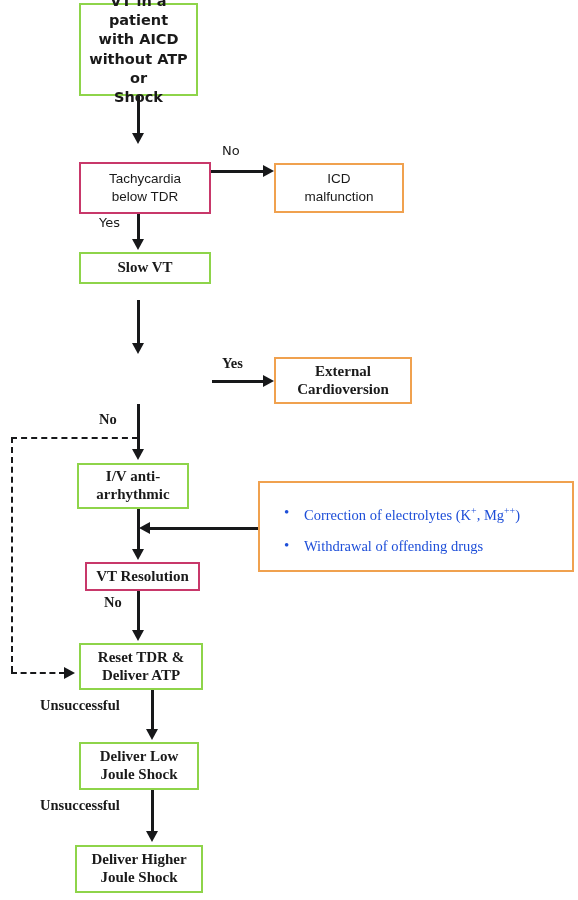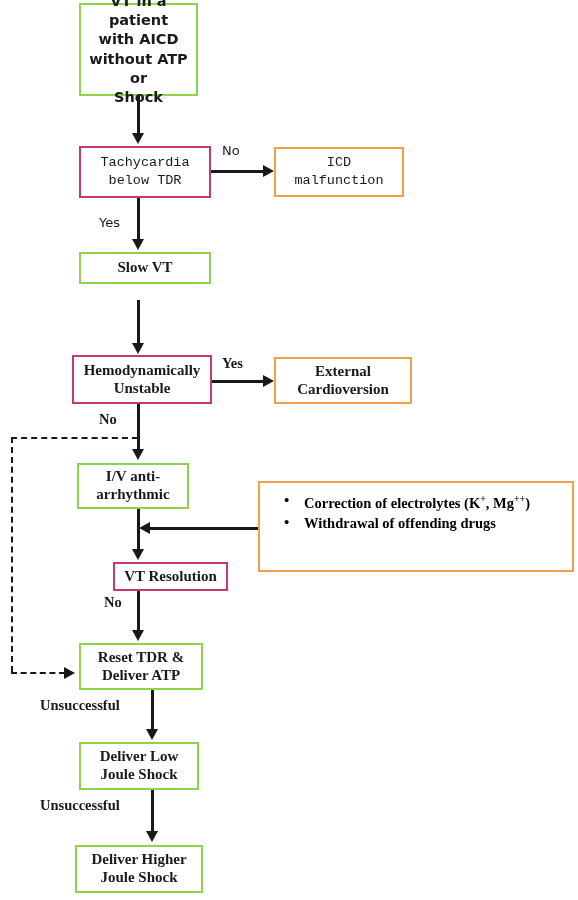--- a/index.html
+++ b/index.html
@@ -36,24 +36,25 @@
   .pink   { border: 2.5px solid #C8386A; }
   .orange { border: 2.5px solid #F0A14F; }
 
   .node.start {
     font-family: "DejaVu Sans", "Liberation Sans", sans-serif;
     font-size: 14.5px;
     font-weight: 600;
     line-height: 1.32;
   }
   .node.sans {
-    font-family: Liberation Mono, monospace;
+    font-family: Liberation Sans, sans-serif;
     font-size: 13.5px;
     font-weight: 500;
     line-height: 1.3;
+    margin-top: 16px;
   }
   .node.serifbold {
     font-family: "Liberation Serif", serif;
     font-size: 15px;
     font-weight: 700;
   }
 
   
   .notebox {
     position: absolute;
@@ -64,24 +65,24 @@
   }
   .notebox ul {
     margin: 0;
     padding: 0 0 0 34px;
     list-style: none;
   }
   .notebox li {
     position: relative;
     font-family: "Liberation Serif", serif;
     font-size: 14.5px;
-    font-weight: 700;
-    color: #000000;
+    font-weight: 400;
+    color: #1d4ed8;
     line-height: 1.33;
-    margin: 0 0 1px 0;
+    margin: 12px 0 1px 0;
   }
   .notebox li::before {
     content: "\2022";
     position: absolute;
     left: -20px;
     top: -1px;
     font-size: 15px;
   }
   sup { font-size: 0.68em; vertical-align: super; }
 
@@ -171,42 +172,36 @@
       <span>malfunction</span>
     </span>
   </div>
 
   <div class="node green serifbold" style="left:79px; top:252px; width:132px; height:32px;">
     <span class="txt">
       <span>Slow VT</span>
     </span>
   </div>
 
-  <div class="node pink serifbold" style="left:72px; top:355px; width:140px; height:49px;">
-    <span class="txt">
-      <span>Hemodynamically</span><br>
-      <span>Unstable</span>
-    </span>
-  </div>
 
   <div class="node orange serifbold" style="left:274px; top:357px; width:138px; height:47px;">
     <span class="txt">
       <span>External</span><br>
       <span>Cardioversion</span>
     </span>
   </div>
 
   <div class="node green serifbold" style="left:77px; top:463px; width:112px; height:46px;">
     <span class="txt">
       <span>I/V anti-</span><br>
       <span>arrhythmic</span>
     </span>
   </div>
 
-  <div class="node pink serifbold" style="left:85px; top:562px; width:115px; height:29px;margin-left:28px;">
+  <div class="node pink serifbold" style="left:85px; top:562px; width:115px; height:29px;">
     <span class="txt">
       <span>VT Resolution</span>
     </span>
   </div>
 
   <div class="node green serifbold" style="left:79px; top:643px; width:124px; height:47px;">
     <span class="txt">
       <span>Reset TDR &amp;</span><br>
       <span>Deliver ATP</span>
     </span>

